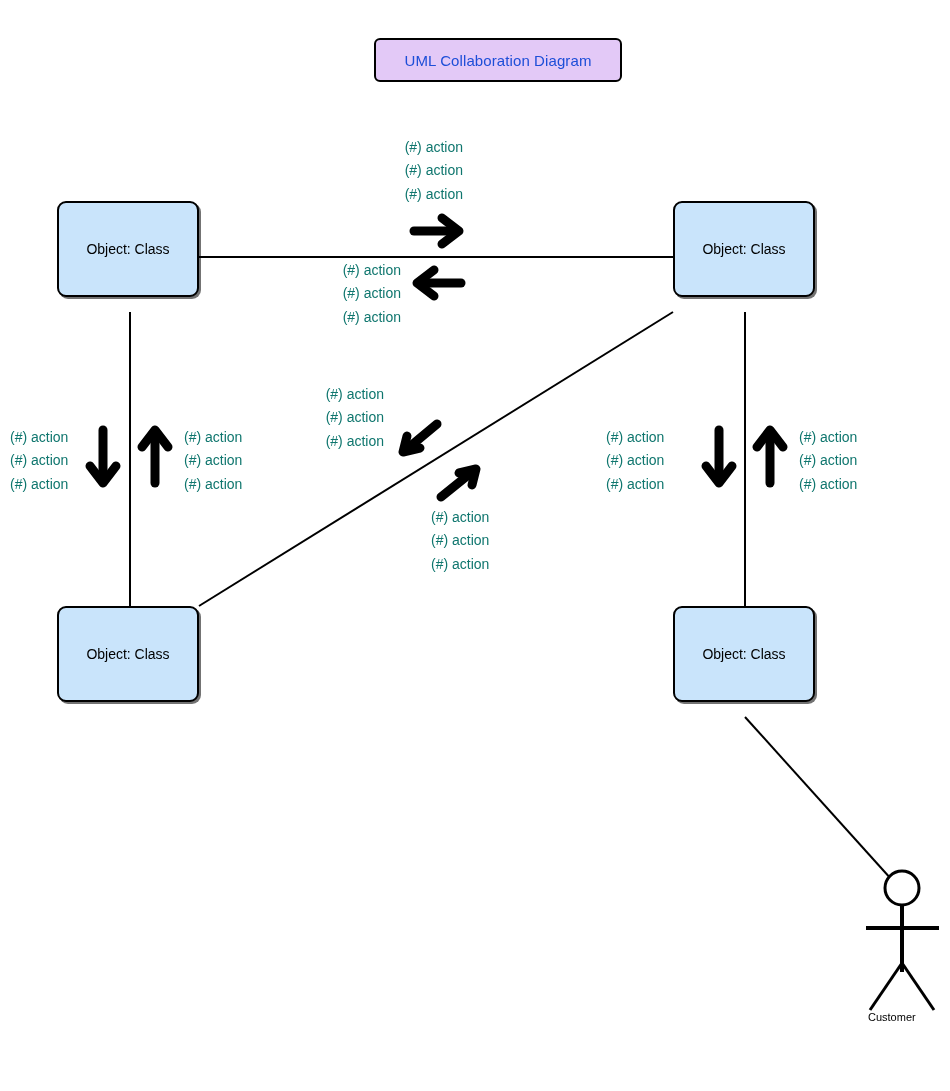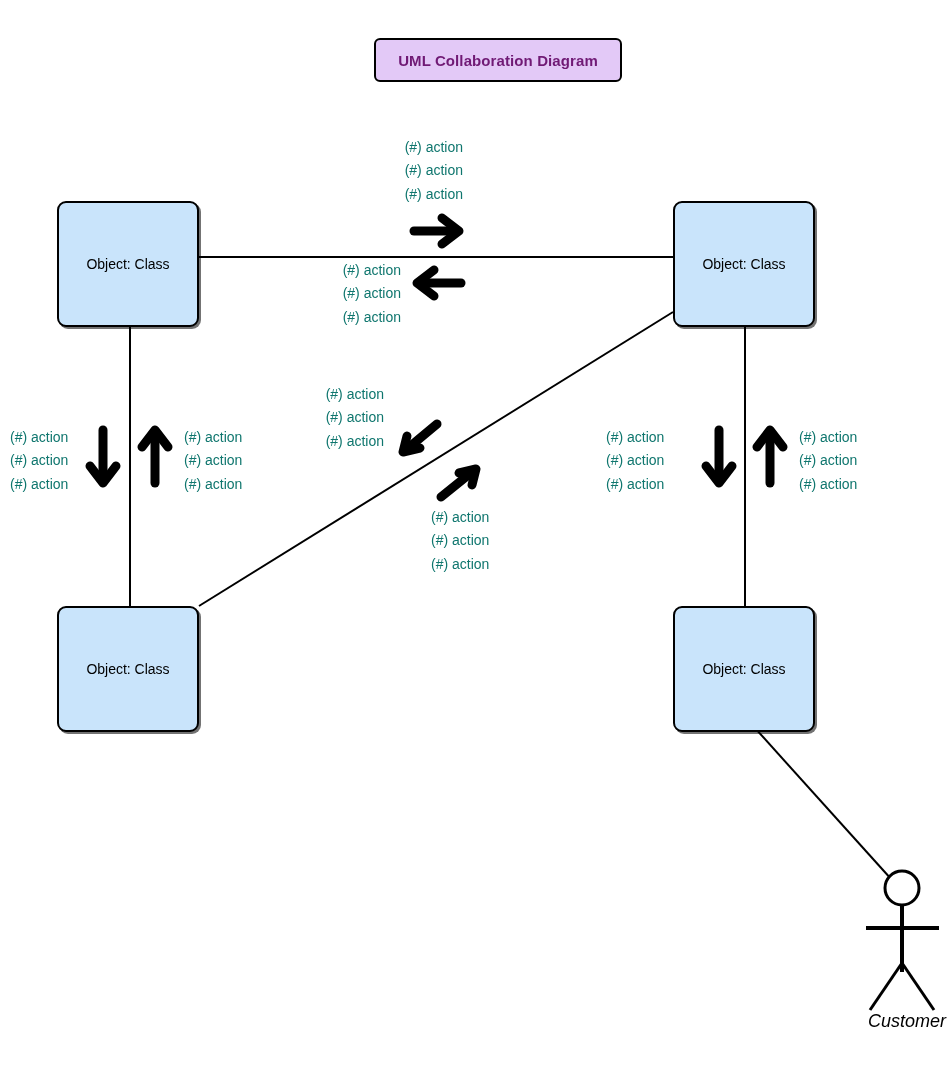--- a/index.html
+++ b/index.html
@@ -34,28 +34,28 @@
     background: #e3c9f7;
     border: 2px solid #000000;
     border-radius: 6px;
     display: flex;
     align-items: center;
     justify-content: center;
     box-sizing: border-box;
   }
   .title-text {
     font-size: 15px;
-    font-weight: bold;
-    color: #701a75;
+    font-weight: normal;
+    color: #1d4ed8;
     letter-spacing: 0.1px;
   }
   .obj-box {
     position: absolute;
     width: 142px;
-    height: 126px;
+    height: 96px;
     background: #c9e4fb;
     border: 2px solid #000000;
     border-radius: 9px;
     box-sizing: border-box;
     display: flex;
     align-items: center;
     justify-content: center;
     box-shadow: 2px 2px 0 rgba(0,0,0,0.55);
   }
   .obj-label {
@@ -72,24 +72,23 @@
     font-size: 14px;
     color: #0f766e;
     line-height: 23.3px;
     white-space: nowrap;
   }
   .msg-block.right { text-align: right; }
   .msg-block.left  { text-align: left; }
 
   .actor-name {
     position: absolute;
-    font-size: 18px;
+    font-size: 11px;
     color: #000000;
     white-space: nowrap;
-    font-style: italic;
   }
 </style>
 </head>
 <body>
 
 <div id="diagram-root">
 
   <svg id="edge-layer" viewBox="0 0 950 1091" width="950" height="1091" xmlns="http://www.w3.org/2000/svg">
 
     <line x1="199" y1="257" x2="673" y2="257" stroke="#000000" stroke-width="2"></line>

